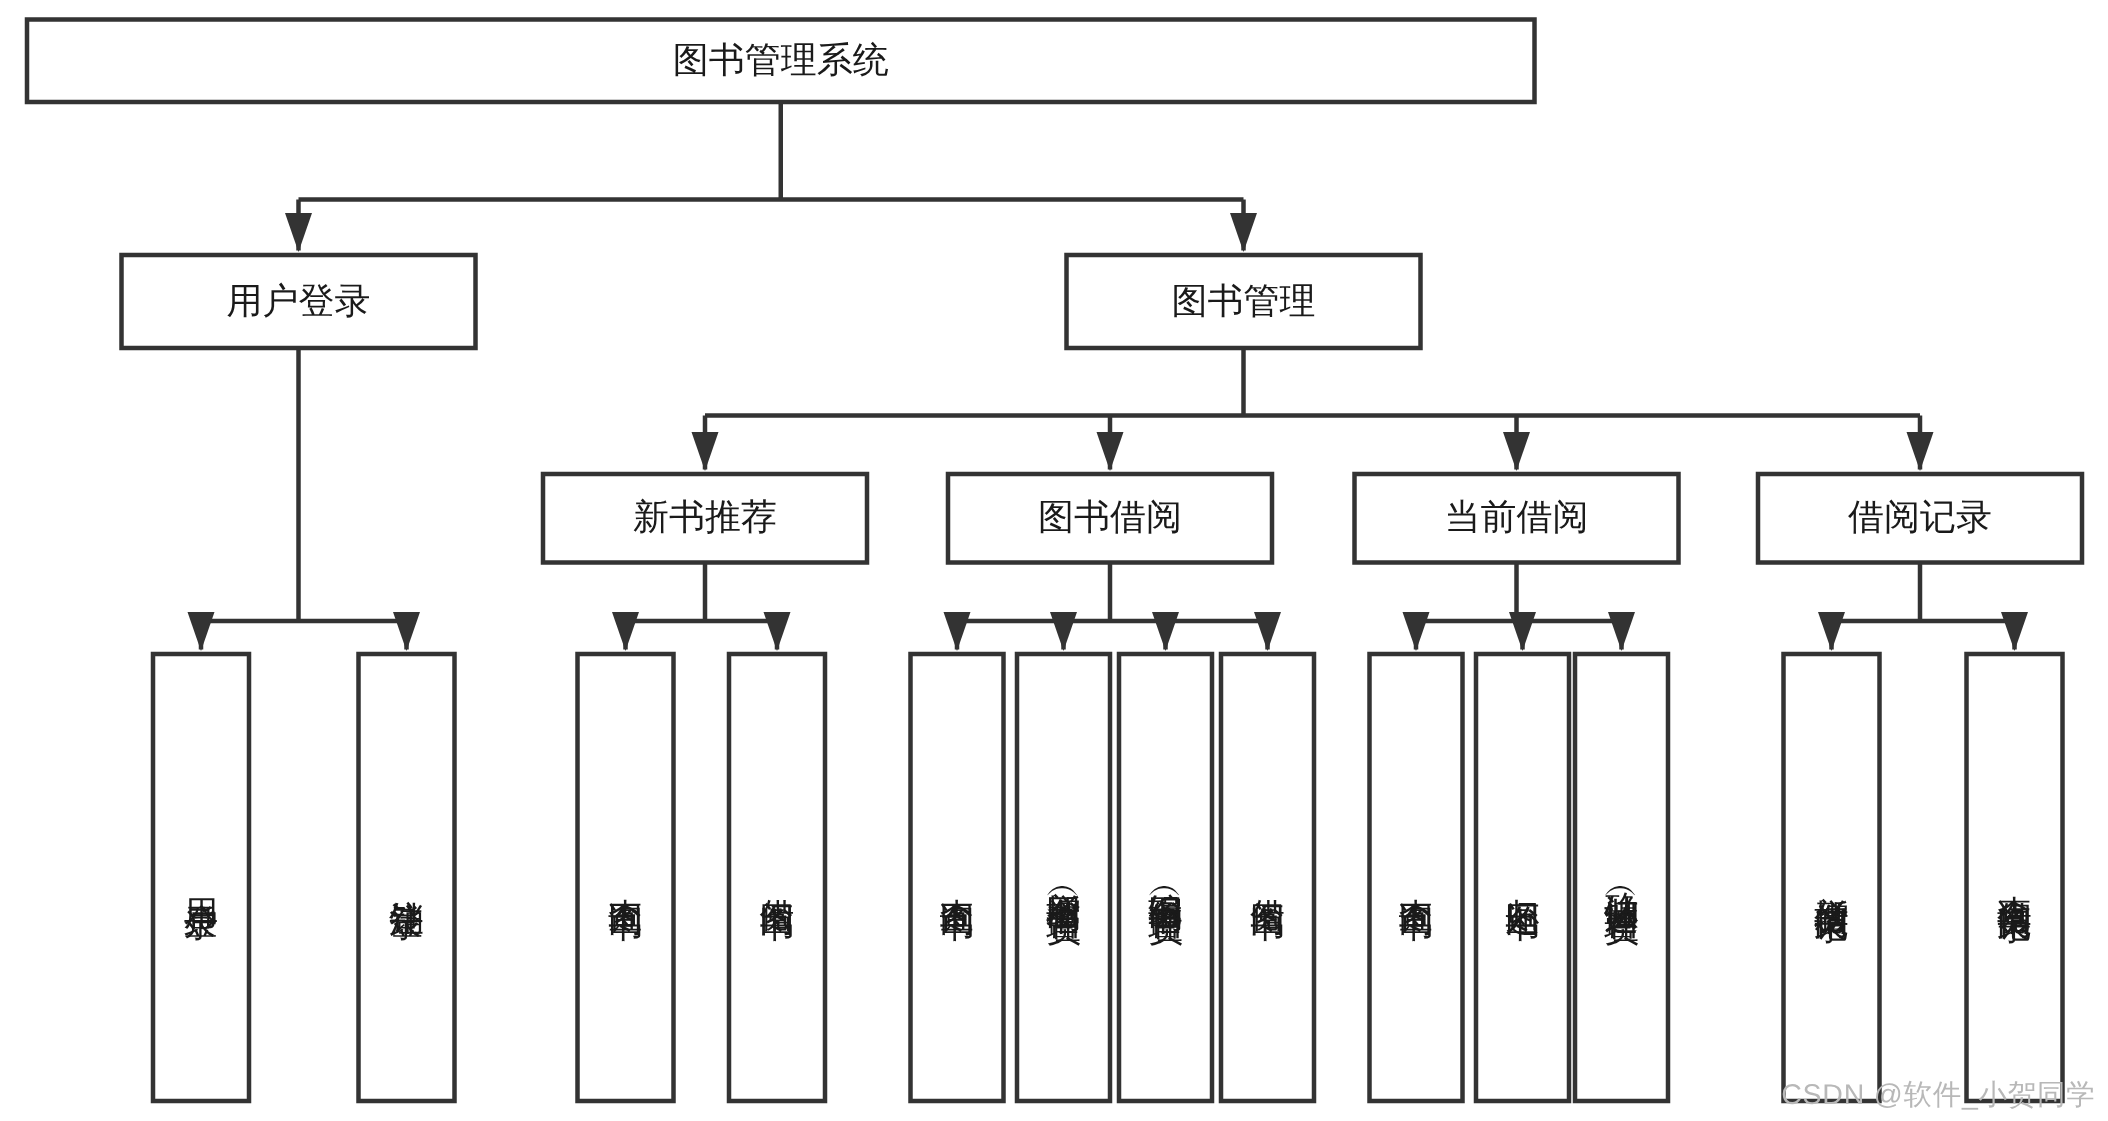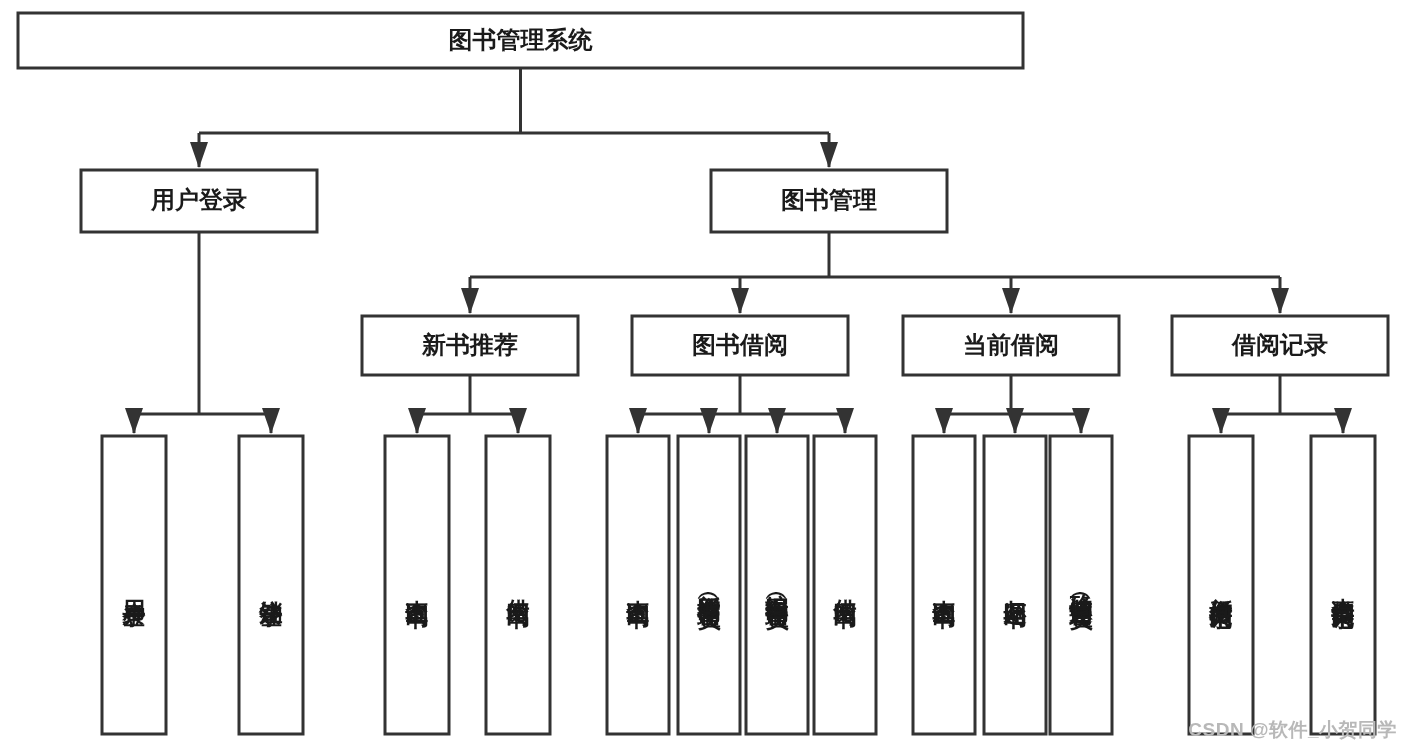--- a/index.html
+++ b/index.html
@@ -11,21 +11,20 @@
     width: 1405px;
     height: 747px;
     font-family: "Liberation Sans", "DejaVu Sans", sans-serif;
     position: relative;
     overflow: hidden;
   }
   #diagram-root {
     position: relative;
     width: 1405px;
     height: 747px;
-    font-weight: bold;
   }
   svg#flow {
     position: absolute;
     top: 0;
     left: 0;
     width: 1405px;
     height: 747px;
   }
   .node-box {
     fill: #ffffff;

